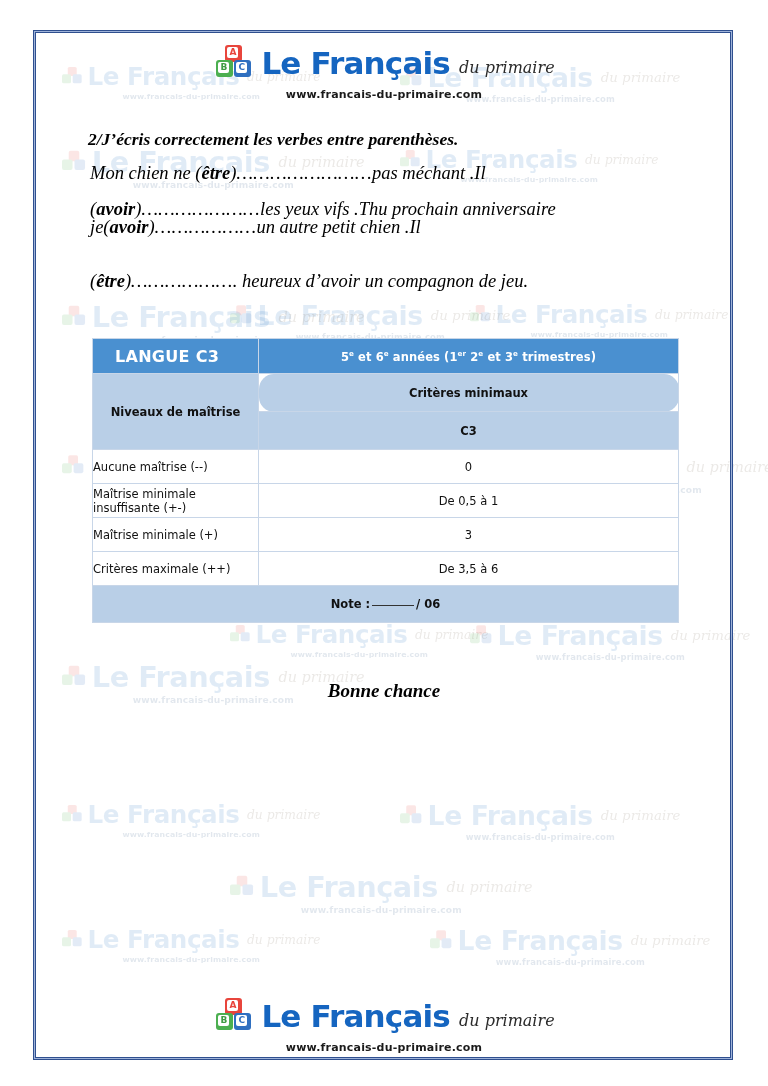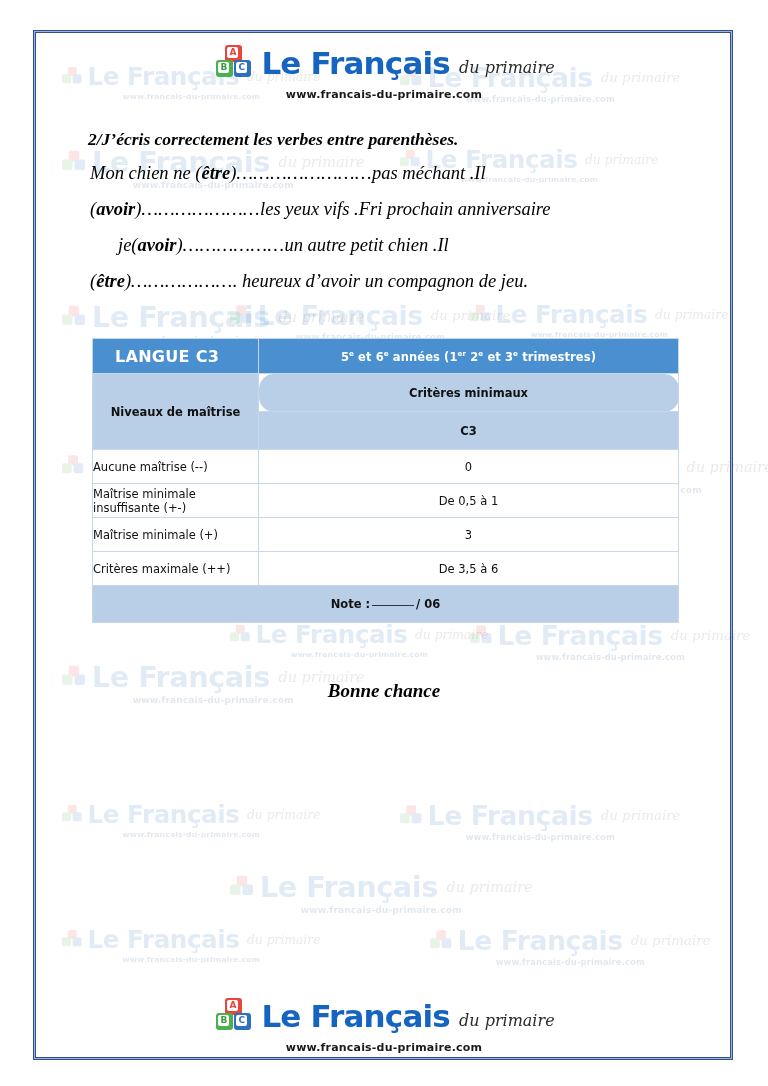--- a/index.html
+++ b/index.html
@@ -196,21 +196,21 @@
     font-size: 18.5px;
     color: #000000;
     white-space: nowrap;
     font-style: italic;
   }
   .exercise-line b { font-weight: bold; }
   .dots { letter-spacing: 0.5px; }
 
   #line-1 { top: 163px; }
   #line-2 { top: 199px; }
-  #line-3 { top: 235px; margin-left: 28px; }
+  #line-3 { top: 217px; }
   #line-4 { top: 271px; }
 
   
   #eval-table {
     position: absolute;
     left: 92px;
     top: 338px;
     width: 586px;
     border-collapse: collapse;
     font-family: "DejaVu Sans", sans-serif;
@@ -522,21 +522,21 @@
     </div>
     <div class="logo-url">www.francais-du-primaire.com</div>
   </div>
 
   <div id="exercise-heading">2/J’écris correctement les verbes entre parenthèses.</div>
 
   <div class="exercise-line" id="line-1">
     <span>Mon chien ne (</span><b>être</b><span>)</span><span class="dots">……………………</span><span>pas méchant .Il</span>
   </div>
   <div class="exercise-line" id="line-2">
-    <span>(</span><b>avoir</b><span>)</span><span class="dots">…………………</span><span>les yeux vifs .Fri prochain anniversaire</span>
+    <span>(</span><b>avoir</b><span>)</span><span class="dots">…………………</span><span>les yeux vifs .Thu prochain anniversaire</span>
   </div>
   <div class="exercise-line" id="line-3">
     <span>je(</span><b>avoir</b><span>)</span><span class="dots">………………</span><span>un autre petit chien .Il</span>
   </div>
   <div class="exercise-line" id="line-4">
     <span>(</span><b>être</b><span>)</span><span class="dots">………………</span><span>. heureux d’avoir un compagnon de jeu.</span>
   </div>
 
   <table id="eval-table">
     <colgroup>

